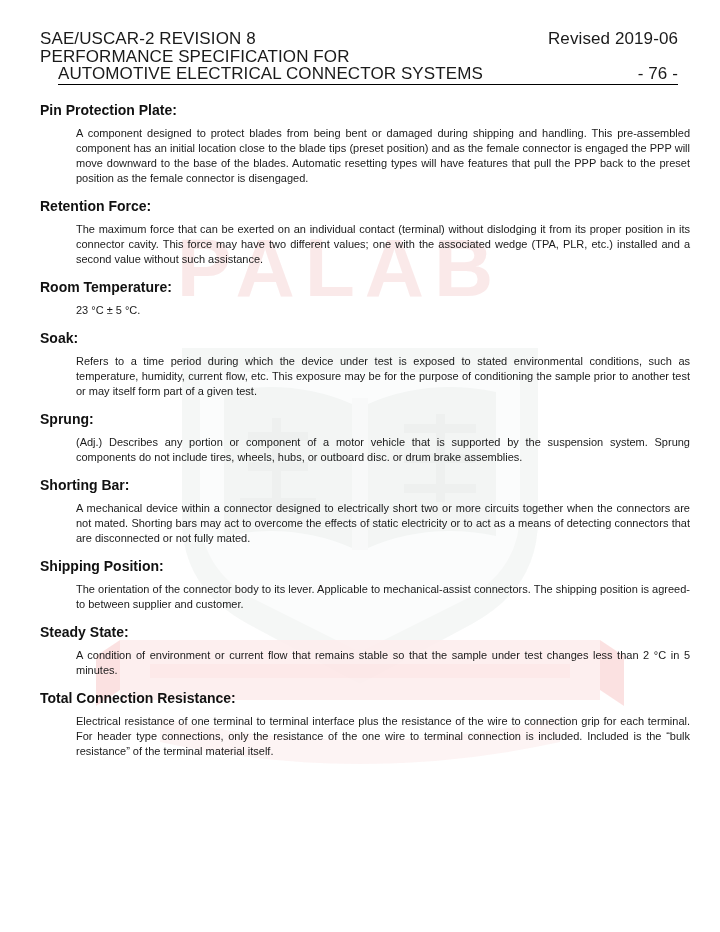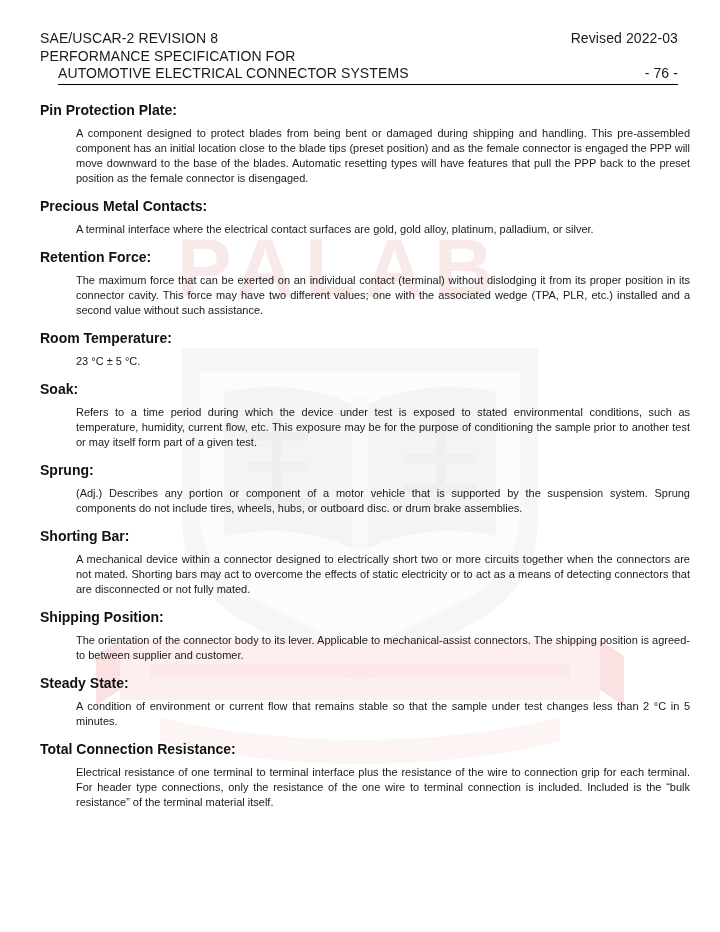--- a/index.html
+++ b/index.html
@@ -42,21 +42,21 @@
   .header {
     position: absolute;
     left: 40px;
     top: 30px;
     width: 638px;
   }
   .hdr-row {
     display: flex;
     justify-content: space-between;
     align-items: baseline;
-    font-size: 14px;
+    font-size: 17px;
     line-height: 17.5px;
     letter-spacing: 0.1px;
     white-space: nowrap;
   }
   .hdr-left { text-align: left; }
   .hdr-right { text-align: right; }
   .hdr-row.underlined {
     border-bottom: 1.4px solid #000000;
     padding-bottom: 1px;
     margin-left: 18px;
@@ -128,43 +128,39 @@
     <g opacity="0.8">
       <path d="M160 718 Q360 762 560 718 L560 742 Q360 786 160 742 Z" fill="#fdf1f1"></path>
     </g>
   </svg>
 
   <div id="content">
 
     <div class="header">
       <div class="hdr-row">
         <span class="hdr-left">SAE/USCAR-2 REVISION 8</span>
-        <span class="hdr-right">Revised 2022-03</span>
+        <span class="hdr-right">Revised 2019-06</span>
       </div>
       <div class="hdr-row">
         <span class="hdr-left">PERFORMANCE SPECIFICATION FOR</span>
         <span class="hdr-right"></span>
       </div>
       <div class="hdr-row underlined">
         <span class="hdr-left">AUTOMOTIVE ELECTRICAL CONNECTOR SYSTEMS</span>
         <span class="hdr-right">- 76 -</span>
       </div>
     </div>
 
     <div class="body">
 
       <div class="block">
         <p class="term">Pin Protection Plate:</p>
         <p class="def">A component designed to protect blades from being bent or damaged during shipping and handling. This pre-assembled component has an initial location close to the blade tips (preset position) and as the female connector is engaged the PPP will move downward to the base of the blades. Automatic resetting types will have features that pull the PPP back to the preset position as the female connector is disengaged.</p>
       </div>
 
-      <div class="block">
-        <p class="term">Precious Metal Contacts:</p>
-        <p class="def short">A terminal interface where the electrical contact surfaces are gold, gold alloy, platinum, palladium, or silver.</p>
-      </div>
 
       <div class="block">
         <p class="term">Retention Force:</p>
         <p class="def">The maximum force that can be exerted on an individual contact (terminal) without dislodging it from its proper position in its connector cavity. This force may have two different values; one with the associated wedge (TPA, PLR, etc.) installed and a second value without such assistance.</p>
       </div>
 
       <div class="block">
         <p class="term">Room Temperature:</p>
         <p class="def short">23 °C ± 5 °C.</p>
       </div>

